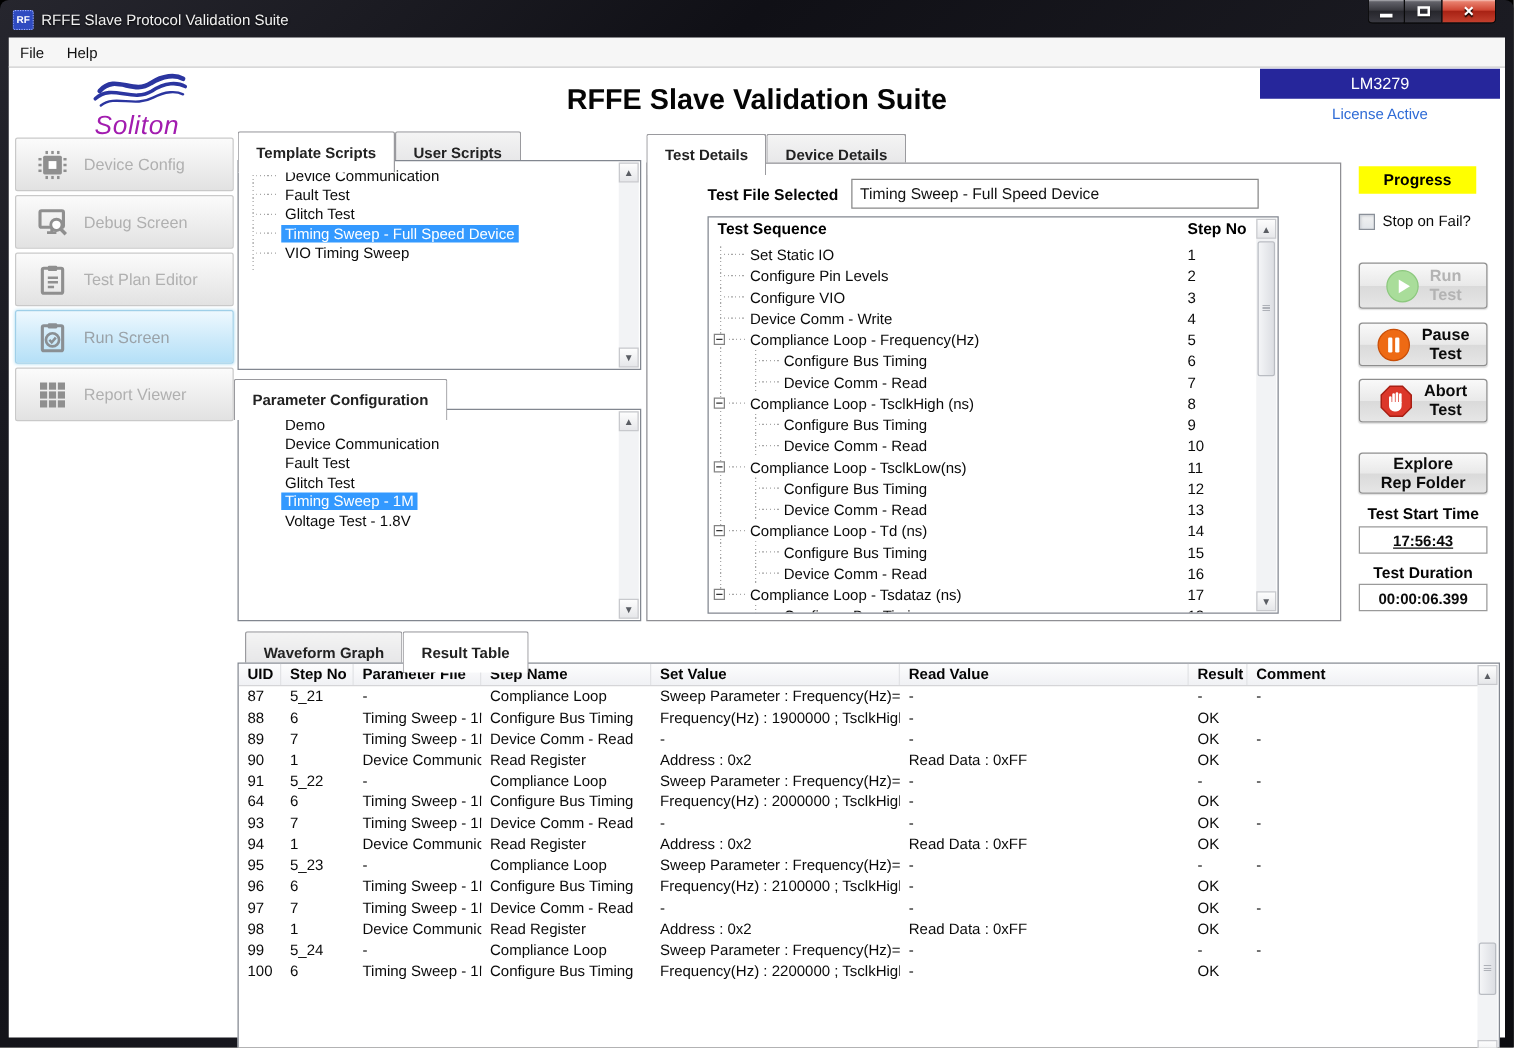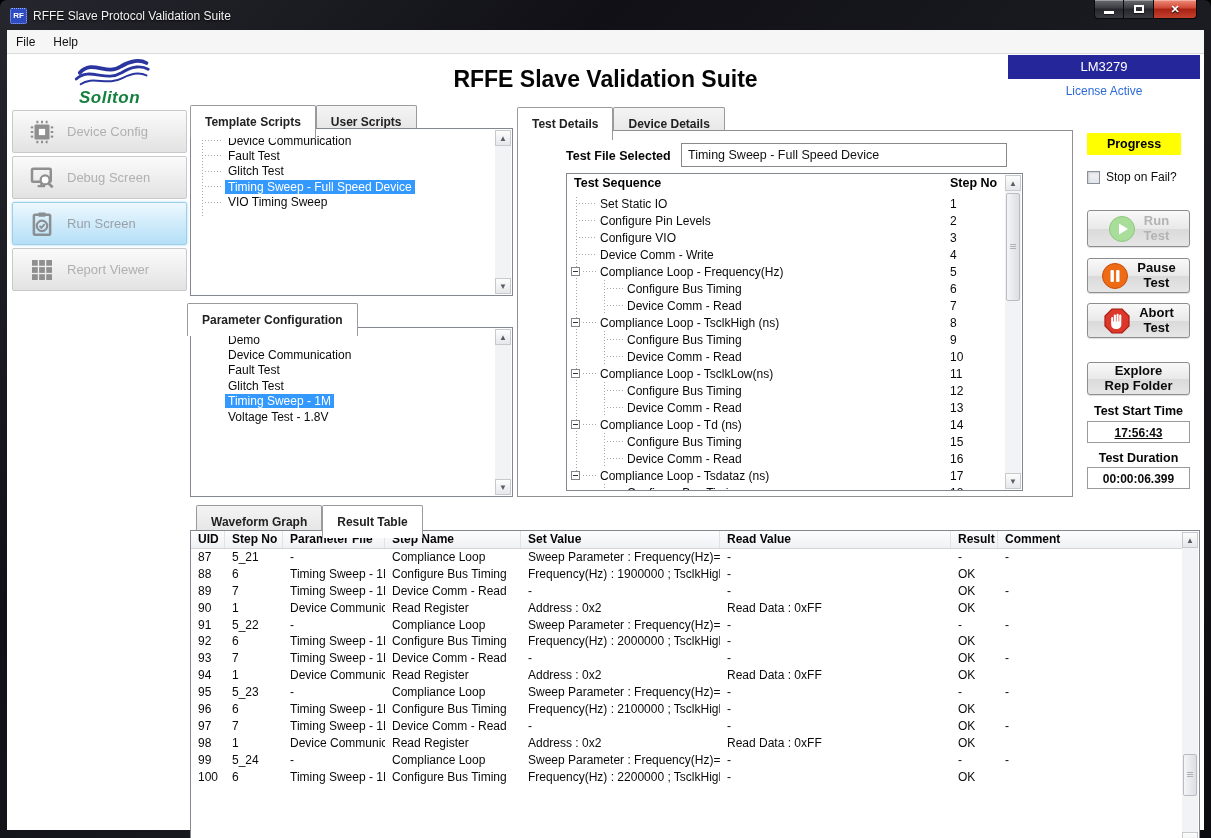--- a/index.html
+++ b/index.html
@@ -20,21 +20,21 @@
   .glyph-max { width:10px; height:8px; border:2px solid #fff; box-shadow:0 1px 1px #00000088; }
   .glyph-close { color:#fff; font-size:11px; font-weight:bold; text-shadow:0 1px 1px #000; }
 
   .menubar { position:absolute; left:7px; right:7px; top:30px; height:24px; background:#f6f6f6; border-bottom:1px solid #dadada; display:flex; align-items:center; }
   .menu-item { font-size:12px; color:#111; padding:0 9px; height:100%; display:flex; align-items:center; }
 
   .main { position:absolute; left:7px; top:54px; right:7px; bottom:8px; background:#fff; }
 
   
   .logo { position:absolute; left:45px; top:1px; width:115px; height:52px; text-align:center; }
-  .logo-name { font-size:17px; font-weight:bold; font-style:italic; color:#15803d; letter-spacing:.5px; margin-top:-3px; }
+  .logo-name { font-size:21px; font-weight:normal; font-style:italic; color:#a21caf; letter-spacing:.5px; margin-top:-3px; }
   .app-title { position:absolute; left:250px; right:250px; top:12px; text-align:center; font-size:23px; font-weight:bold; color:#050505; }
   .device-box { position:absolute; left:1001px; top:1px; width:192px; height:24px; background:#26269B; color:#fff; font-size:13px; text-align:center; line-height:24px; }
   .license { position:absolute; left:1001px; top:30px; width:192px; text-align:center; font-size:12px; color:#2e6bd6; cursor:pointer; }
 
   
   .sidebar { position:absolute; left:5px; top:56px; width:175px; }
   .side-btn { position:relative; height:43px; margin-bottom:3px; border:1px solid #c9c9c9; border-radius:2px; background:linear-gradient(#fbfbfb,#ececec 60%,#e2e2e2); display:flex; align-items:center; cursor:pointer; }
   .side-btn.active { background:linear-gradient(#eef8fe,#cdeafa 55%,#b5e0f7); border-color:#9fcfe8; box-shadow:0 0 3px #a5d8f0; }
   .side-icon { width:30px; height:30px; margin:0 10px 0 14px; flex:none; }
   .side-label { font-size:13px; color:#b0b0b0; }
@@ -180,20 +180,28 @@
       </div>
       <div class="side-btn">
         <svg class="side-icon" viewBox="0 0 24 24">
           <rect x="4" y="4.5" width="15" height="10.5" rx="1" fill="none" stroke="#8f8f8f" stroke-width="2"></rect>
           <path d="M8.5 18.5 h6 M11.5 15 v3.5" stroke="#8f8f8f" stroke-width="1.8" fill="none"></path>
           <circle cx="14.5" cy="13.5" r="3.6" fill="#fff" stroke="#8f8f8f" stroke-width="1.8"></circle>
           <path d="M17.2 16.2 L20.5 19.5" stroke="#8f8f8f" stroke-width="2.2"></path>
         </svg>
         <span class="side-label">Debug Screen</span>
       </div>
+      <div class="side-btn">
+        <svg class="side-icon" viewBox="0 0 24 24">
+          <rect x="5.5" y="4.5" width="13" height="16" rx="1" fill="none" stroke="#8f8f8f" stroke-width="2"></rect>
+          <rect x="9" y="2.8" width="6" height="3.4" rx="0.8" fill="#8f8f8f"></rect>
+          <path d="M9 10.5 h6.5 M9 13.5 h6.5 M9 16.5 h4" stroke="#8f8f8f" stroke-width="1.6" fill="none"></path>
+        </svg>
+        <span class="side-label">Test Plan Editor</span>
+      </div>
       <div class="side-btn active">
         <svg class="side-icon" viewBox="0 0 24 24">
           <rect x="5.5" y="4.5" width="13" height="16" rx="1" fill="none" stroke="#8a8f93" stroke-width="2"></rect>
           <rect x="9" y="2.8" width="6" height="3.4" rx="0.8" fill="#8a8f93"></rect>
           <circle cx="12" cy="13.5" r="4.2" fill="none" stroke="#8a8f93" stroke-width="1.7"></circle>
           <path d="M10 13.5 l1.5 1.6 l2.6 -3" stroke="#8a8f93" stroke-width="1.6" fill="none"></path>
         </svg>
         <span class="side-label">Run Screen</span>
       </div>
       <div class="side-btn">
@@ -559,21 +567,21 @@
             <div class="c">5_22</div>
             <div class="c">-</div>
             <div class="c">Compliance Loop</div>
             <div class="c">Sweep Parameter : Frequency(Hz)=2000000</div>
             <div class="c">-</div>
             <div class="c">-</div>
             <div class="c">-</div>
           </div>
 
           <div class="res-row">
-            <div class="c">92</div>
+            <div class="c">64</div>
             <div class="c">6</div>
             <div class="c">Timing Sweep - 1M</div>
             <div class="c">Configure Bus Timing</div>
             <div class="c">Frequency(Hz) : 2000000  ; TsclkHigh (ns)</div>
             <div class="c">-</div>
             <div class="c">OK</div>
             <div class="c"></div>
           </div>
 
           <div class="res-row">

